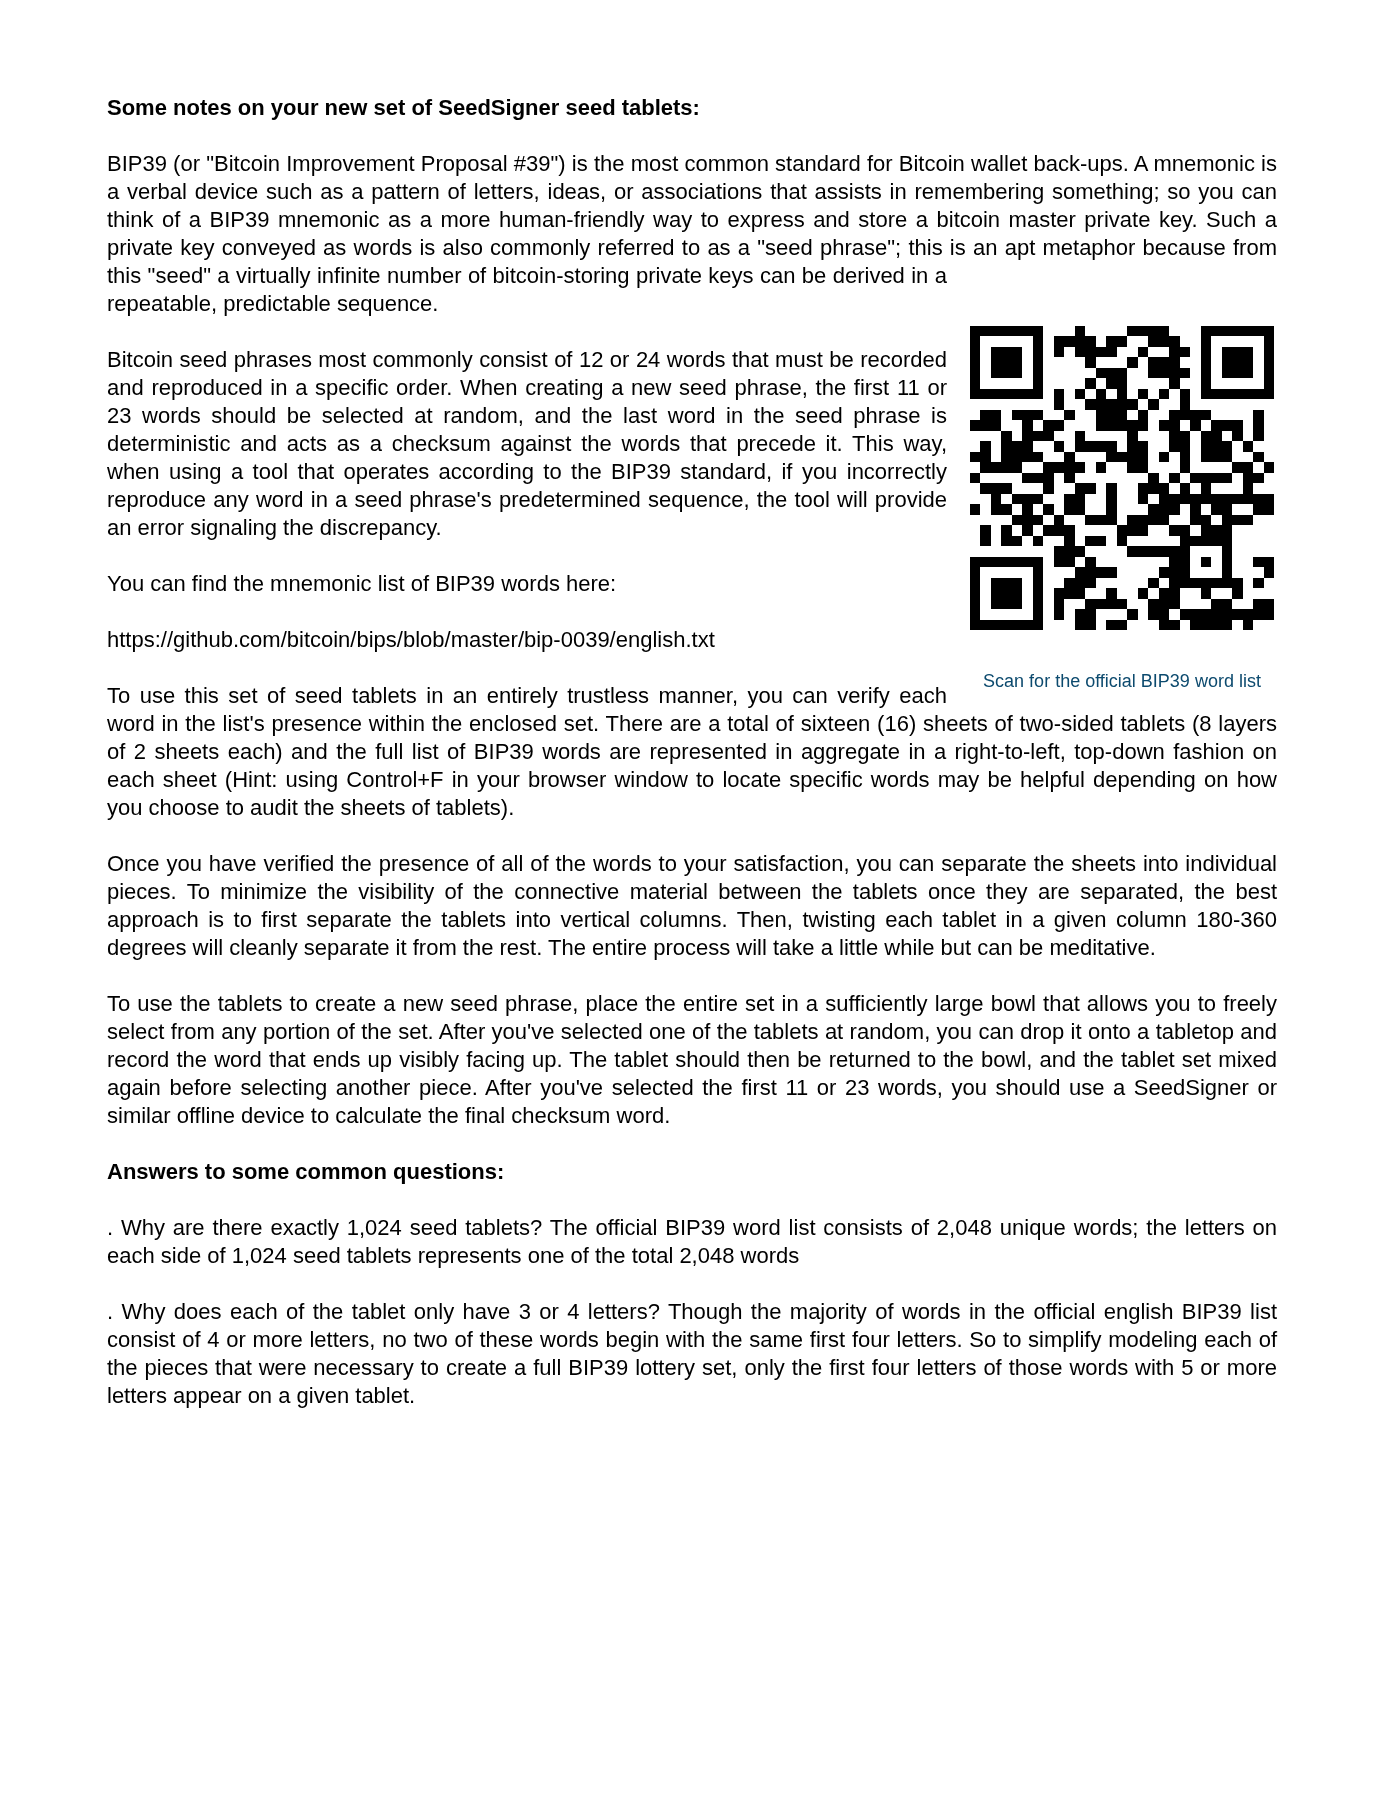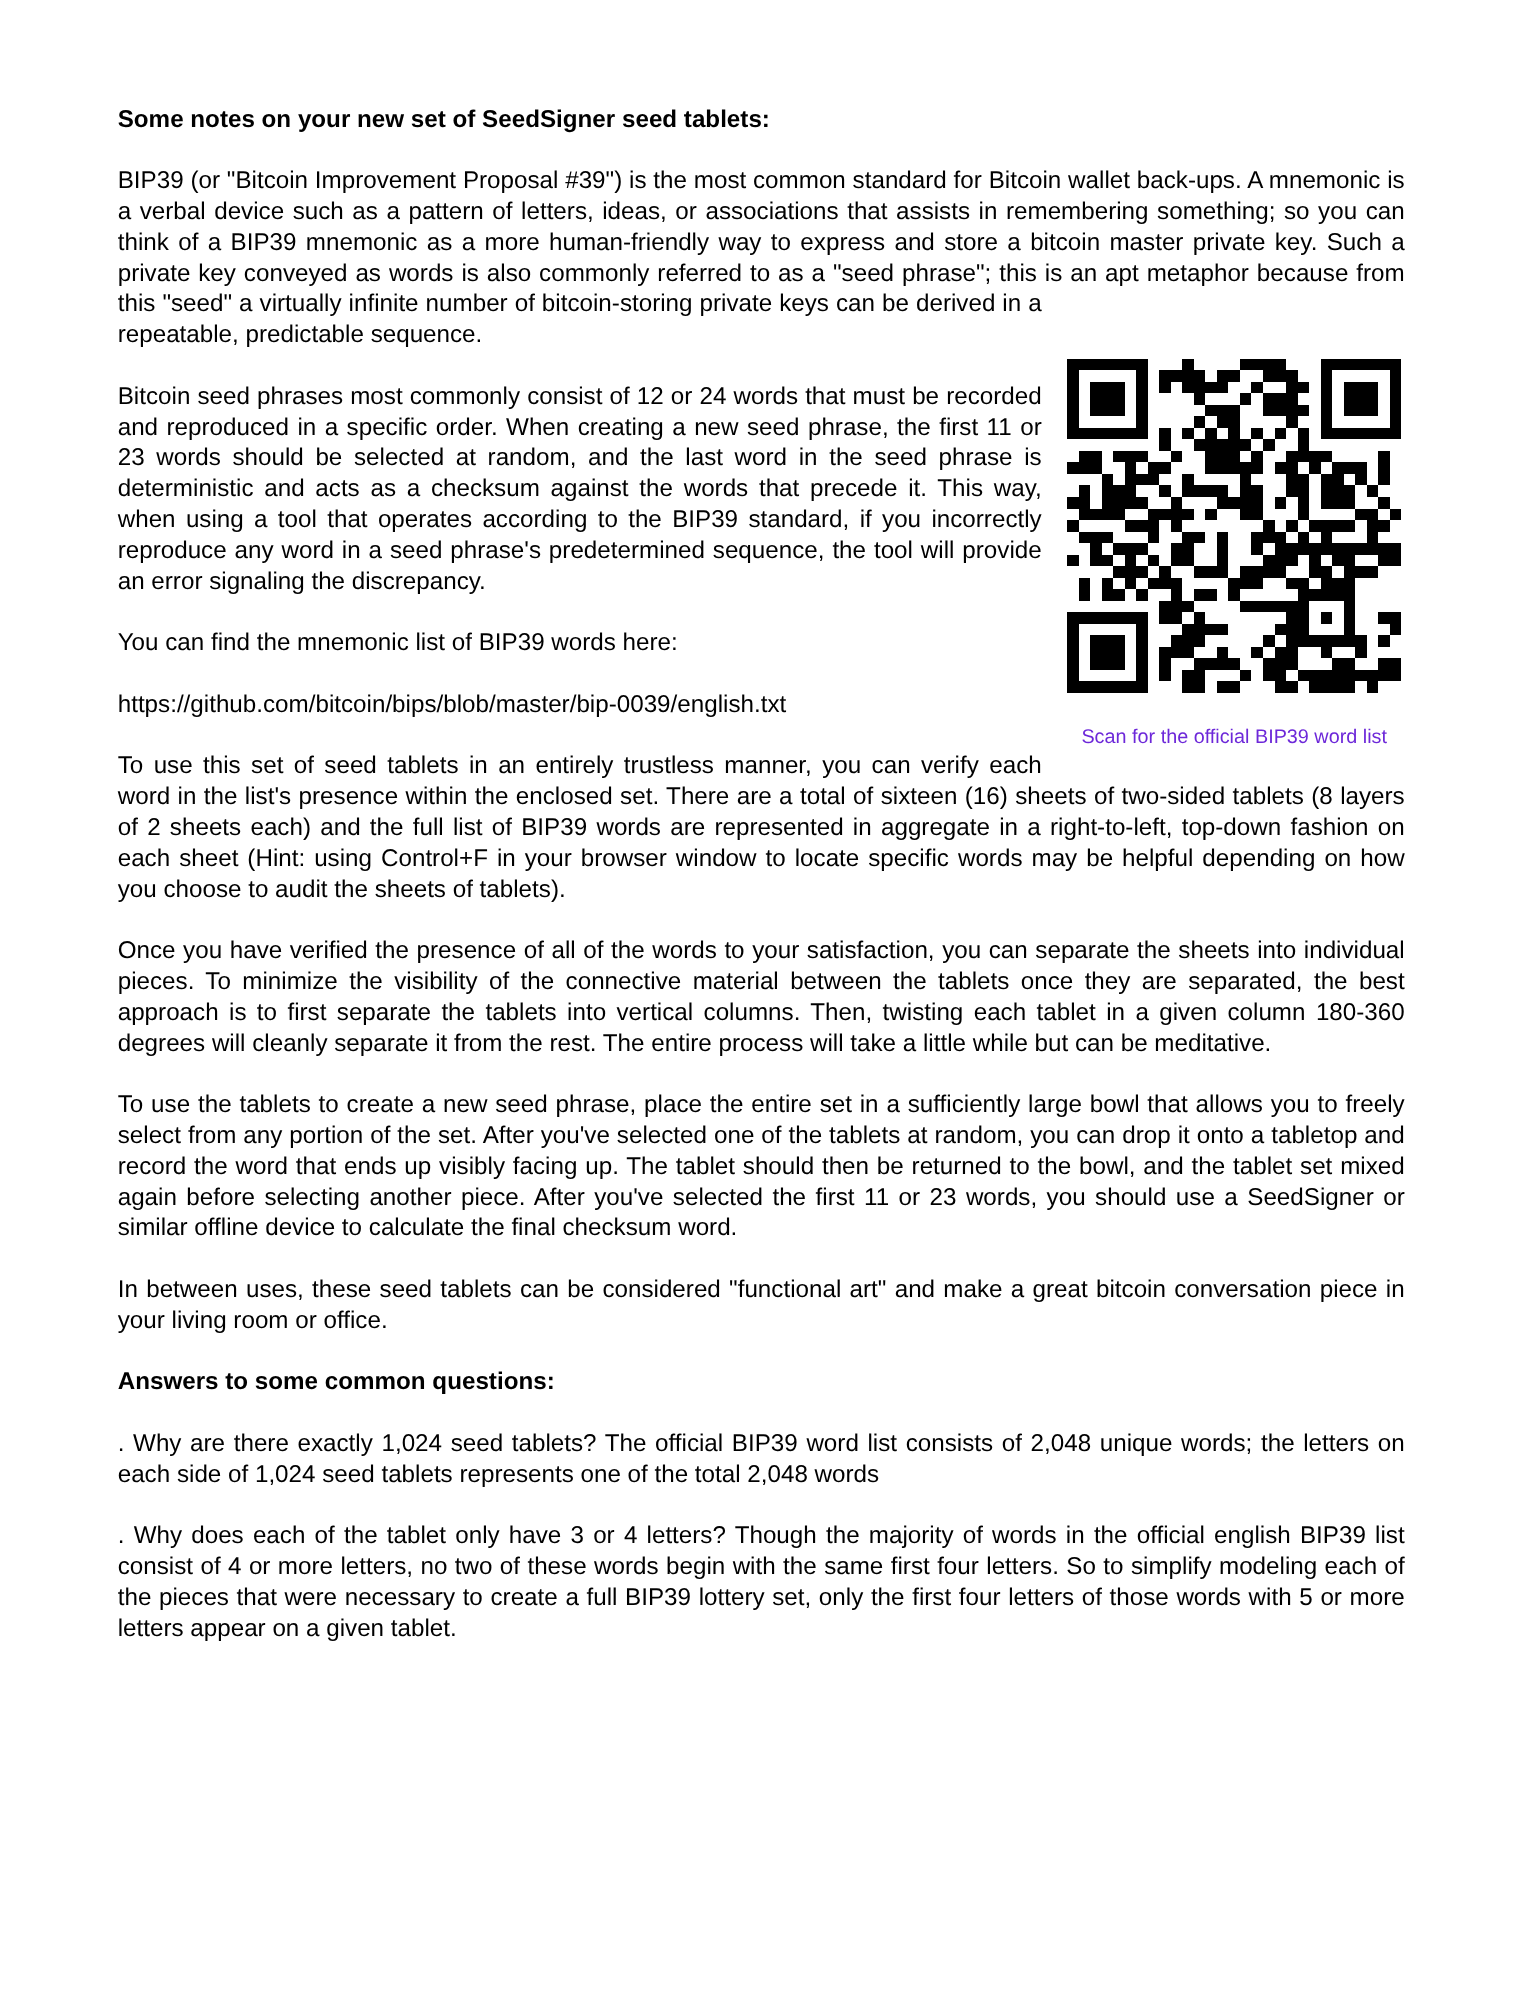--- a/index.html
+++ b/index.html
@@ -45,26 +45,26 @@
   .qr-svg {
     display: block;
     width: 304px;
     height: 304px;
     margin: 0 auto;
     background: #ffffff;
     shape-rendering: crispEdges;
   }
   .qr-caption {
     display: block;
-    margin-top: 28px;
+    margin-top: 40px;
     font-size: 18px;
     line-height: 22px;
     white-space: nowrap;
     text-align: center;
-    color: #6d28d9;
+    color: #0c4a6e;
   }
   .url-text {
     letter-spacing: 0;
   }
 </style>
 </head>
 <body>
 
 <div class="page">
 
@@ -526,21 +526,20 @@
 
   <p class="body-text single-line url-text">https://github.com/bitcoin/bips/blob/master/bip-0039/english.txt</p>
 
   <p class="body-text">To use this set of seed tablets in an entirely trustless manner, you can verify each word in the list's presence within the enclosed set. There are a total of sixteen (16) sheets of two-sided tablets (8 layers of 2 sheets each) and the full list of BIP39 words are represented in aggregate in a right-to-left, top-down fashion on each sheet (Hint: using Control+F in your browser window to locate specific words may be helpful depending on how you choose to audit the sheets of tablets).</p>
 
   <p class="body-text">Once you have verified the presence of all of the words to your satisfaction, you can separate the sheets into individual pieces. To minimize the visibility of the connective material between the tablets once they are separated, the best approach is to first separate the tablets into vertical columns. Then, twisting each tablet in a given column 180-360 degrees will cleanly separate it from the rest. The entire process will take a little while but can be meditative.</p>
 
   <p class="body-text">To use the tablets to create a new seed phrase, place the entire set in a sufficiently large bowl that allows you to freely select from any portion of the set. After you've selected one of the tablets at random, you can drop it onto a tabletop and record the word that ends up visibly facing up. The tablet should then be returned to the bowl, and the tablet set mixed again before selecting another piece. After you've selected the first 11 or 23 words, you should use a SeedSigner or similar offline device to calculate the final checksum word.</p>
 
 
-  <p class="body-text">In between uses, these seed tablets can be considered "functional art" and make a great bitcoin conversation piece in your living room or office.</p>
 
   <h2 class="section-heading">Answers to some common questions:</h2>
 
   <p class="body-text">. Why are there exactly 1,024 seed tablets? The official BIP39 word list consists of 2,048 unique words; the letters on each side of 1,024 seed tablets represents one of the total 2,048 words</p>
 
   <p class="body-text">. Why does each of the tablet only have 3 or 4 letters? Though the majority of words in the official english BIP39 list consist of 4 or more letters, no two of these words begin with the same first four letters. So to simplify modeling each of the pieces that were necessary to create a full BIP39 lottery set, only the first four letters of those words with 5 or more letters appear on a given tablet.</p>
 
 </div>
 
 </body></html>

